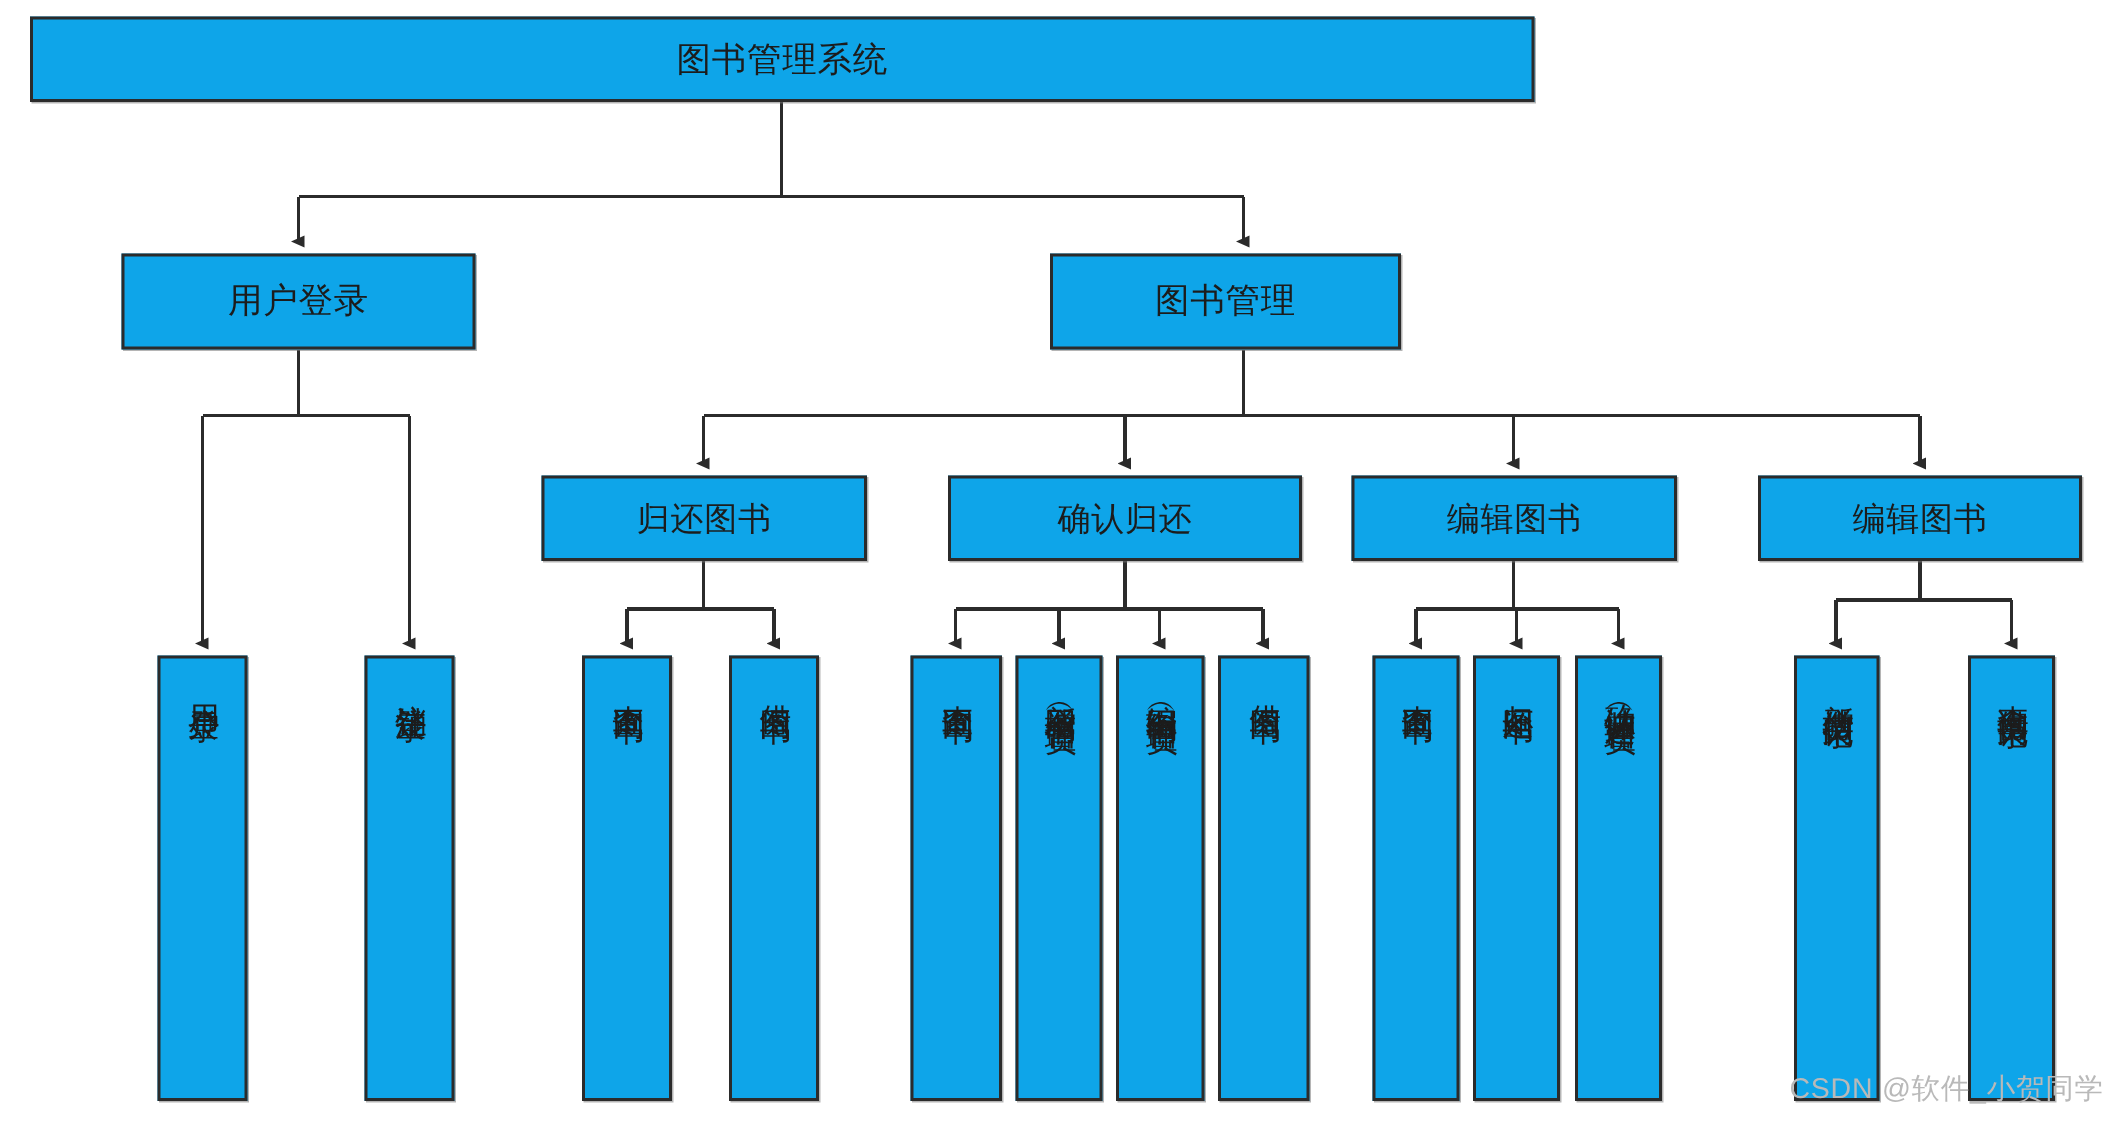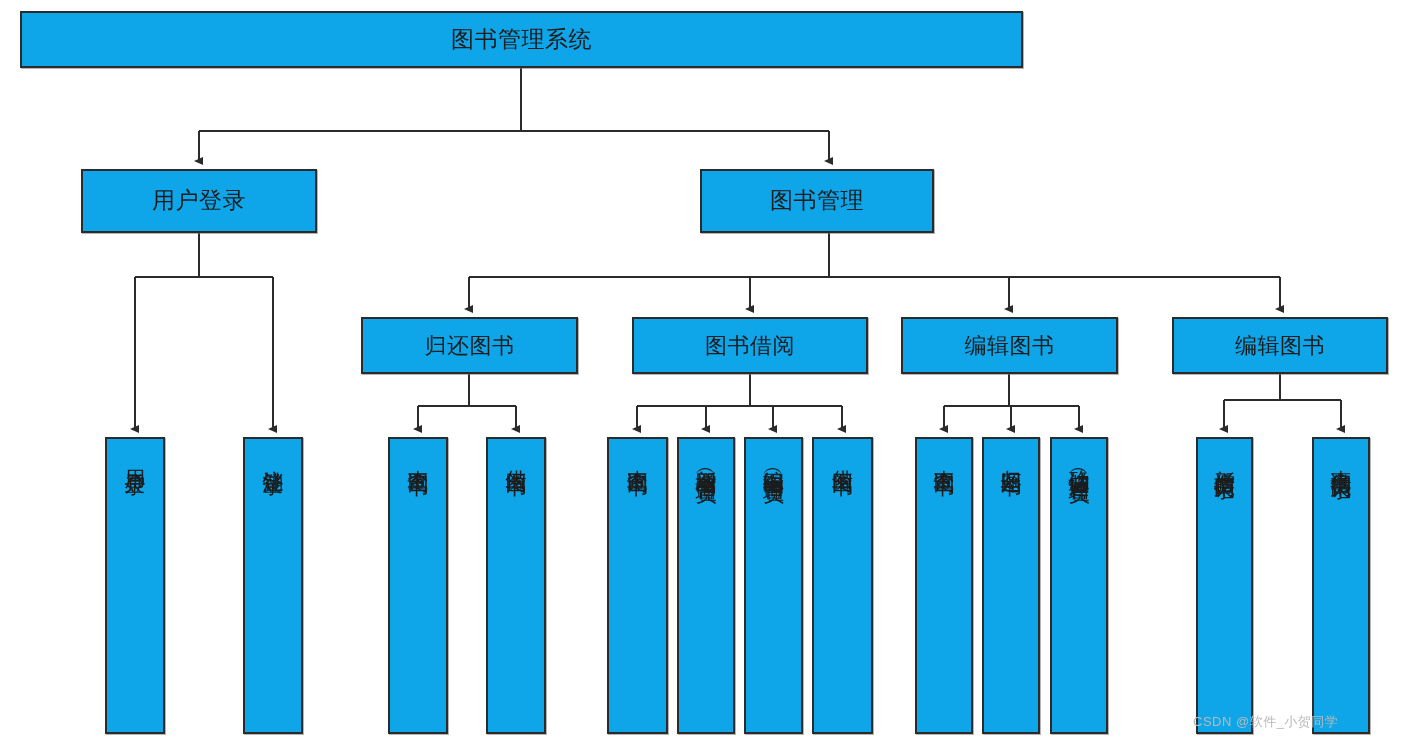--- a/index.html
+++ b/index.html
@@ -57,21 +57,21 @@
     line-height: 1.05;
     letter-spacing: 2px;
     white-space: nowrap;
   }
   .node.root .label { font-size: 23px; }
   .node.level1 .label { font-size: 23px; }
   .node.level2 .label { font-size: 22px; }
 
   .watermark {
     position: absolute;
-    font-size: 13px;
+    font-size: 19px;
     color: #b9b9b9;
     white-space: nowrap;
     letter-spacing: 0.5px;
     font-family: "Liberation Sans", "DejaVu Sans", sans-serif;
   }
 </style>
 </head>
 <body>
 
 <div id="canvas">
@@ -134,21 +134,21 @@
     <span class="label">用户登录</span>
   </div>
   <div class="node level1" style="left:700px;top:169px;width:234px;height:64px;">
     <span class="label">图书管理</span>
   </div>
 
   <div class="node level2" style="left:361px;top:317px;width:217px;height:57px;">
     <span class="label">归还图书</span>
   </div>
   <div class="node level2" style="left:632px;top:317px;width:236px;height:57px;">
-    <span class="label">图书借阅</span>
+    <span class="label">确认归还</span>
   </div>
   <div class="node level2" style="left:901px;top:317px;width:217px;height:57px;">
     <span class="label">编辑图书</span>
   </div>
   <div class="node level2" style="left:1172px;top:317px;width:216px;height:57px;">
     <span class="label">编辑图书</span>
   </div>
 
   <div class="node vertical" style="left:105px;top:437px;width:60px;height:297px;">
     <span class="label">用户登录</span>

